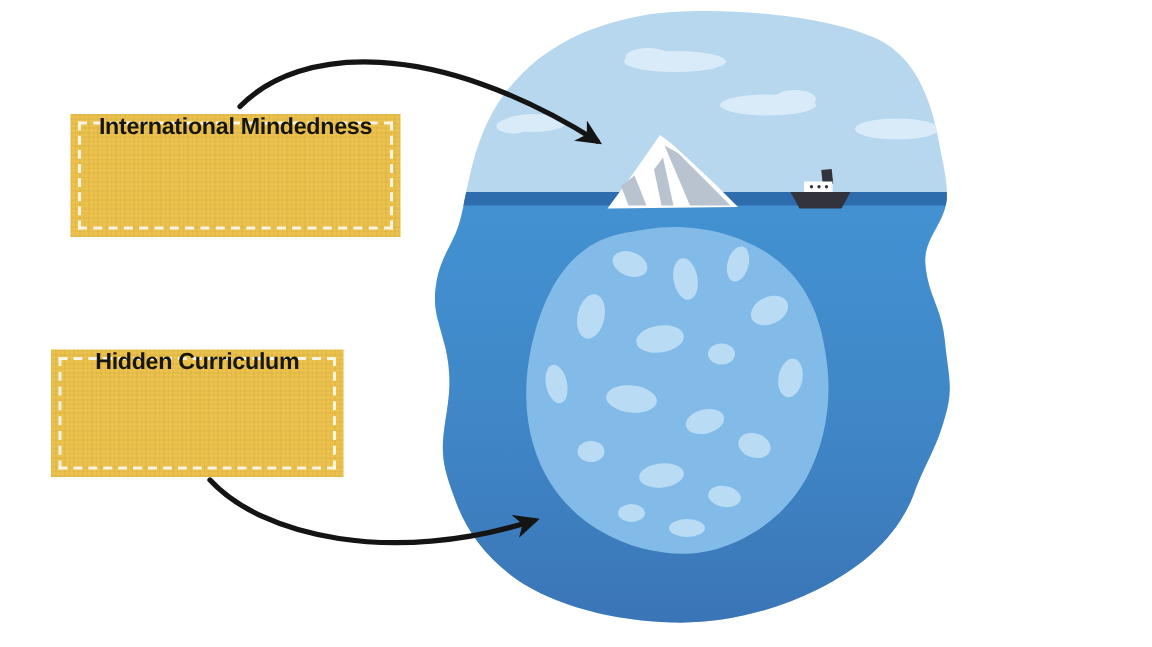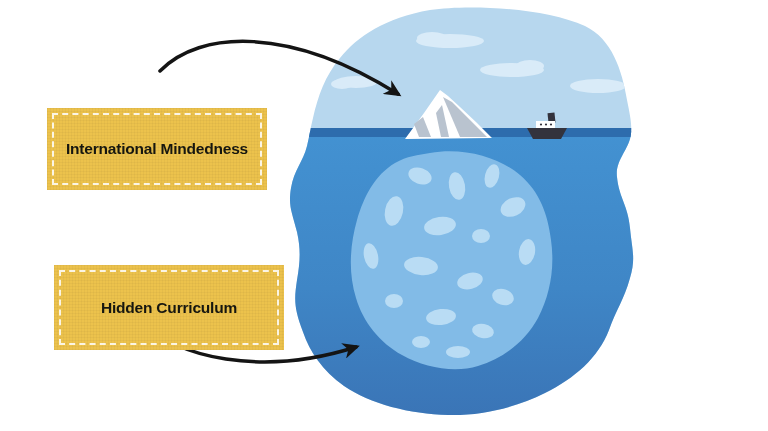--- a/index.html
+++ b/index.html
@@ -8,23 +8,22 @@
     background: #ffffff;
     font-family: "Liberation Sans", sans-serif;
     position: relative;
     overflow: hidden;
   }
   .canvas { position: absolute; inset: 0; width: 768px; height: 431px; }
   .scene-svg { position: absolute; left: 0; top: 0; }
   .label-box {
     position: absolute;
     background: #ecc24c;
-    display: flex; align-items: center; justify-content: center;
+    display: flex; justify-content: center;
     box-sizing: border-box;
-    margin-top: 32px;
   }
   .label-box .texture {
     position: absolute; inset: 0;
     background: repeating-linear-gradient(0deg, rgba(0,0,0,0.03) 0 1px, transparent 1px 3px),
                 repeating-linear-gradient(90deg, rgba(0,0,0,0.03) 0 1px, transparent 1px 3px);
     pointer-events: none;
   }
   .label-box .dash-border {
     position: absolute; inset: 5px;
     border: 2px dashed rgba(255,255,255,0.85);
@@ -32,21 +31,21 @@
   }
   .label-text {
     position: relative;
     font-weight: 700;
     font-size: 15.5px;
     letter-spacing: -0.2px;
     color: #16160f;
     text-align: center;
   }
   #label-top    { left: 47px; top: 76px;  width: 220px; height: 82px; }
-  #label-bottom { left: 54px; top: 233px; width: 230px; height: 85px; }
+  #label-bottom { left: 34px; top: 233px; width: 195px; height: 85px; }
 </style>
 </head>
 <body>
 
 <div class="canvas">
 
   <svg class="scene-svg" width="768" height="431" viewBox="0 0 768 431">
     <defs>
       <path id="blob" d="M 430 10
         C 470 4 545 8 585 26

